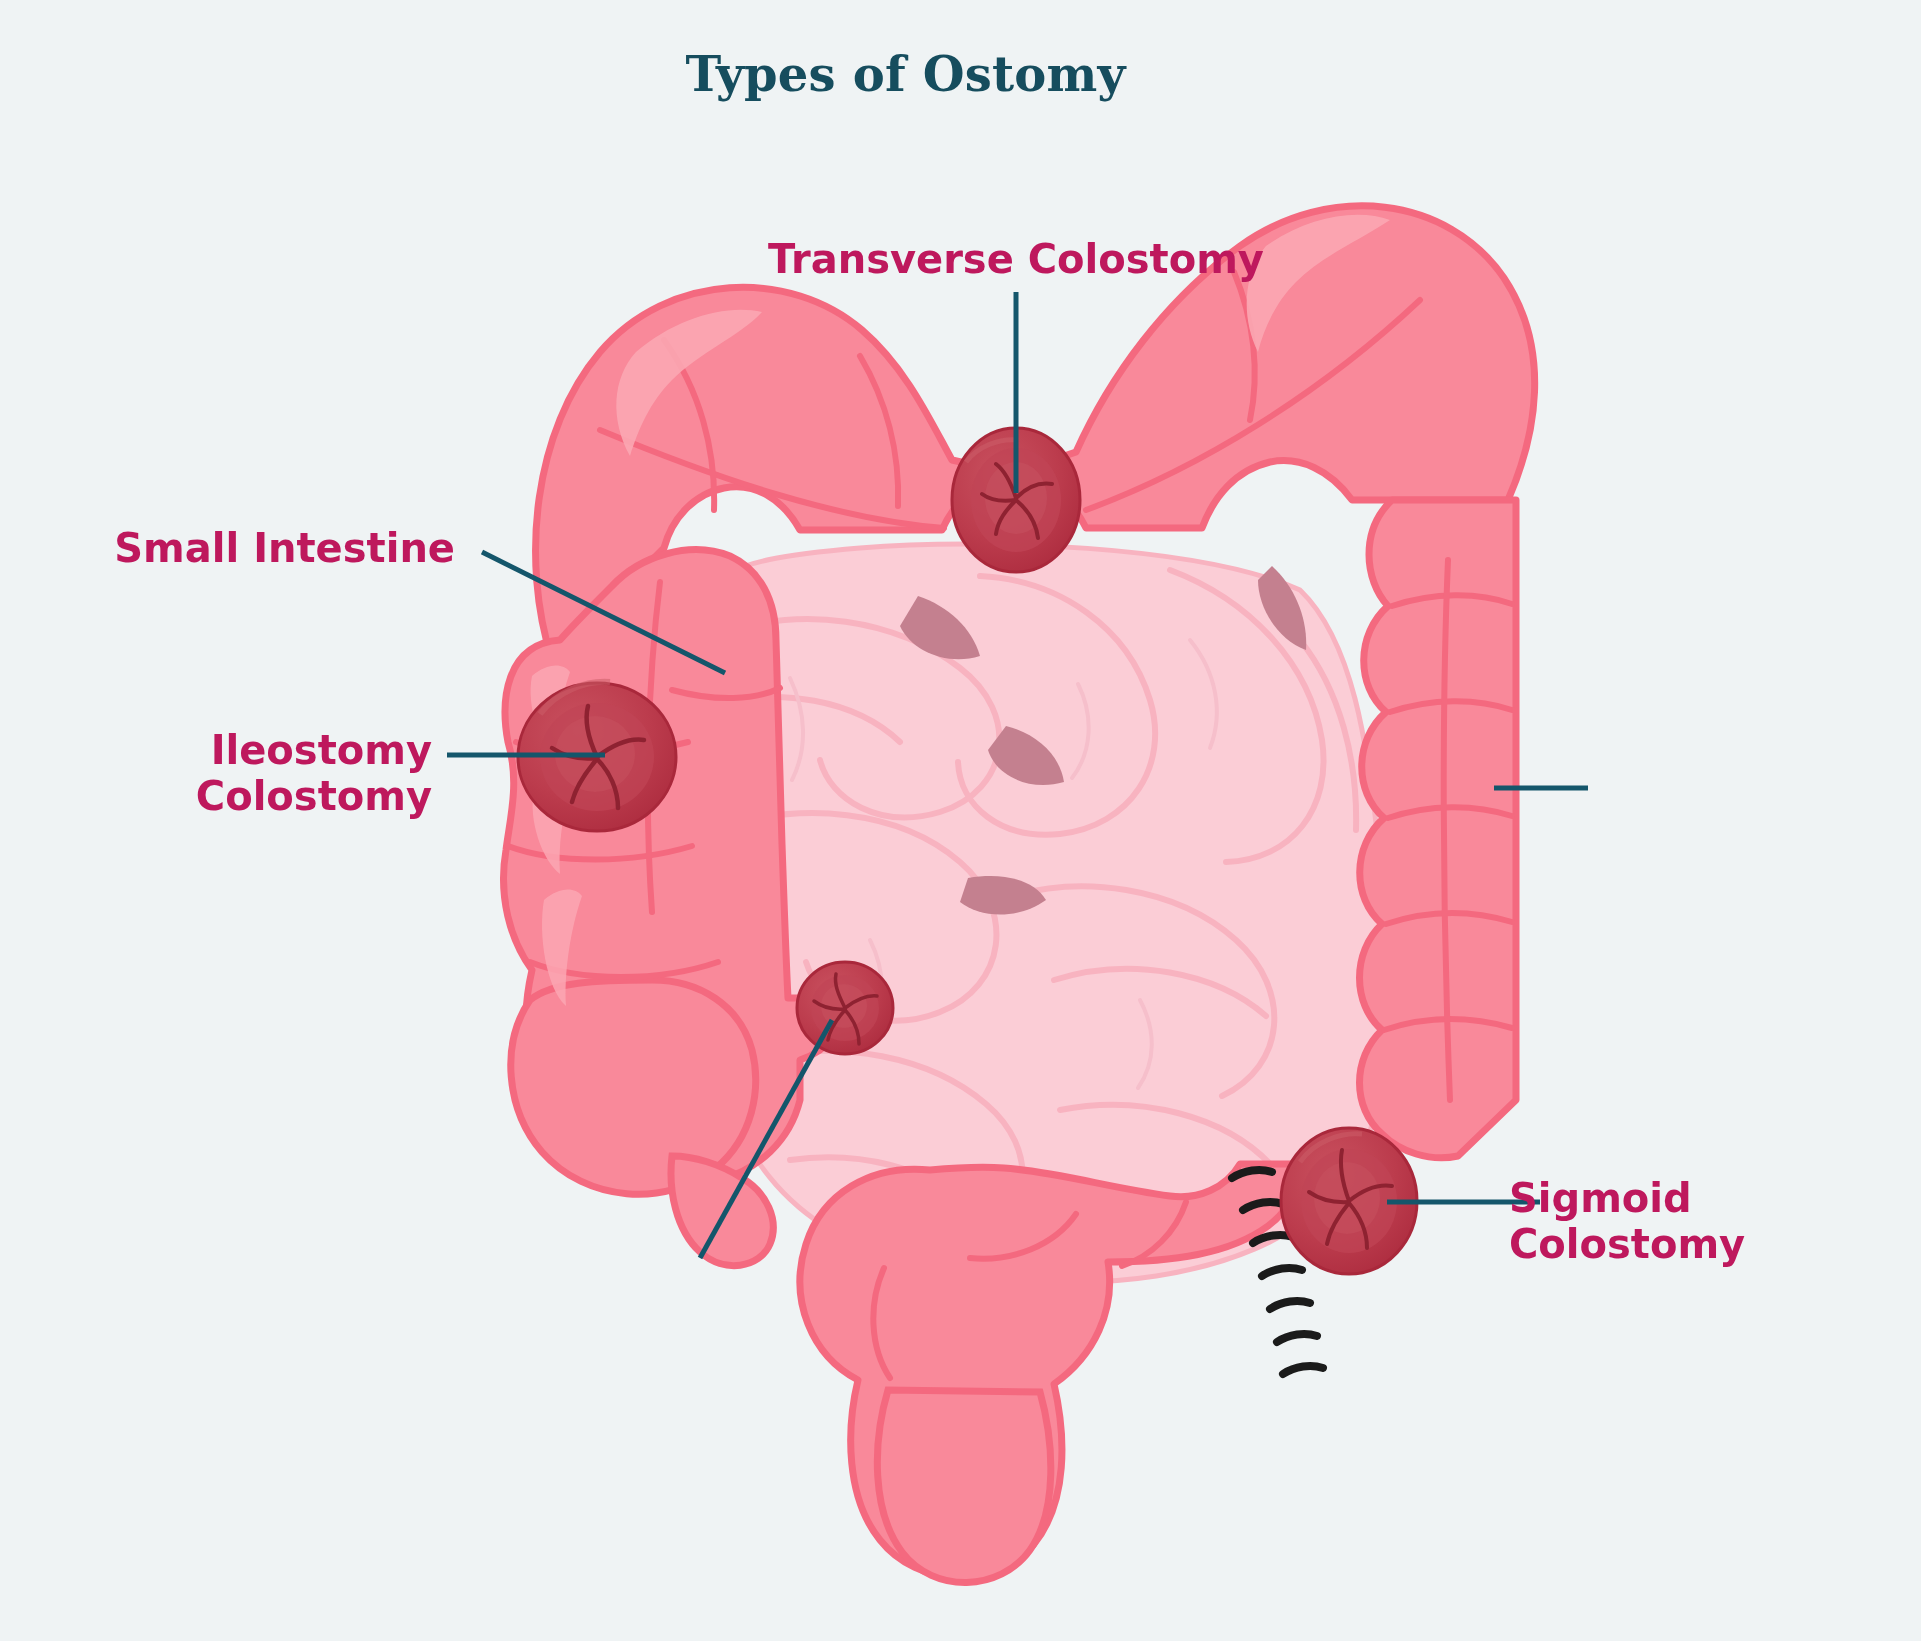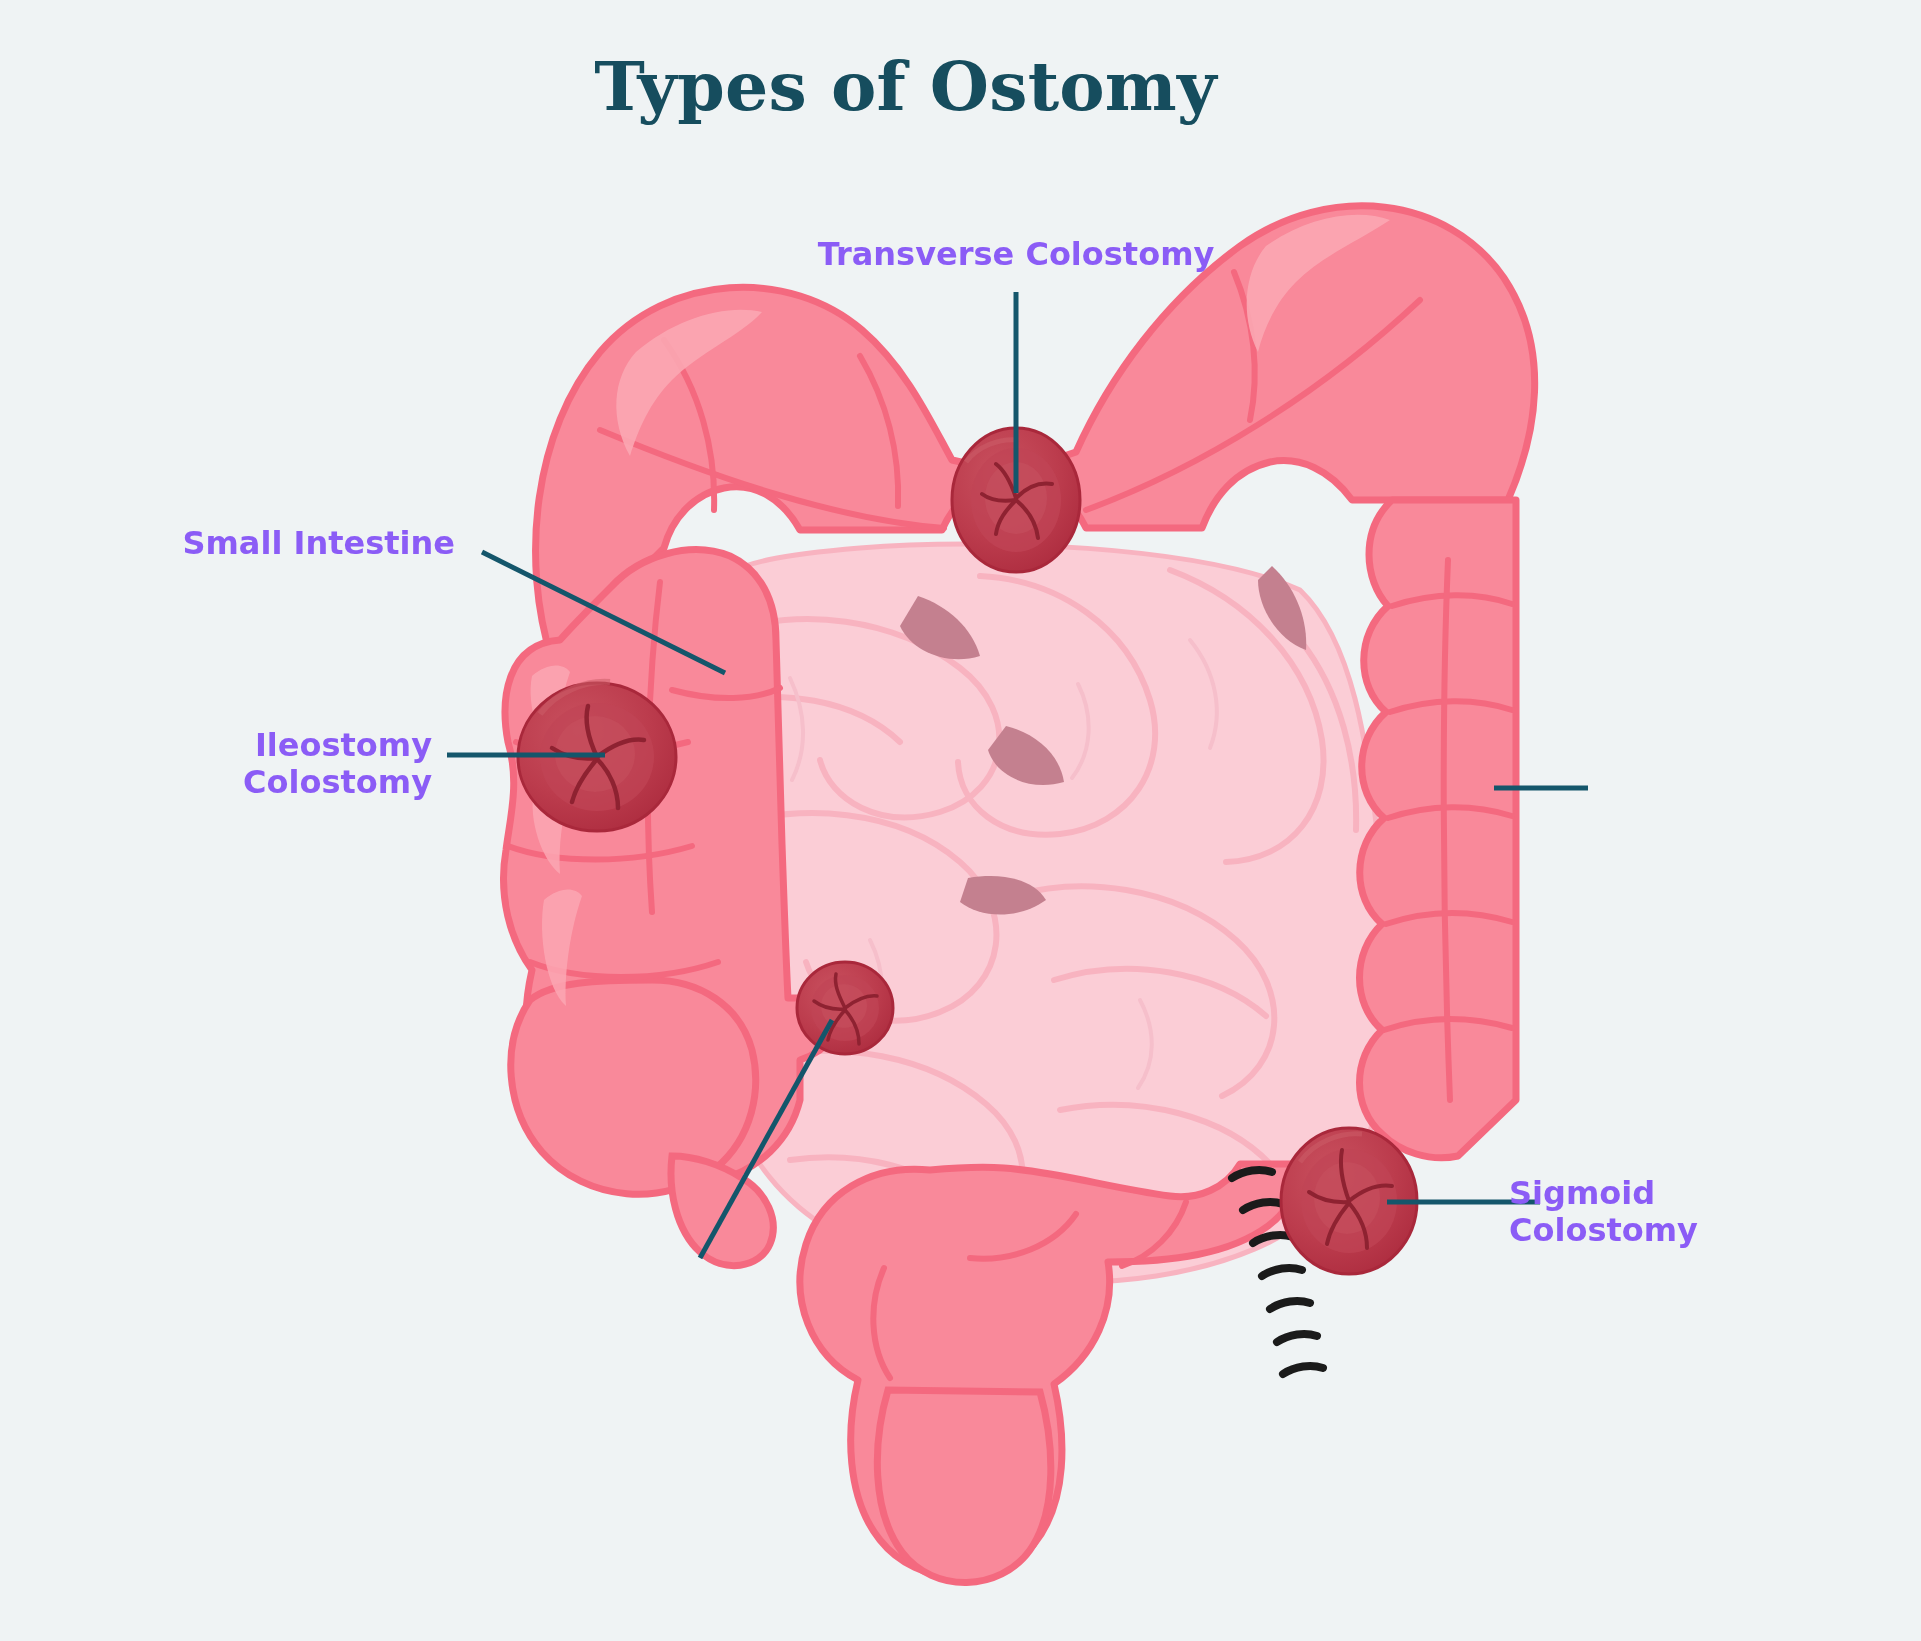--- a/index.html
+++ b/index.html
@@ -9,31 +9,31 @@
     font-family:"DejaVu Sans", sans-serif;
     overflow:hidden;
     position:relative;
   }
   #stage{position:absolute;inset:0;width:1921px;height:1641px;}
   #title{
     position:absolute;top:46px;left:0;width:1811px;
     text-align:center;
     font-family:"DejaVu Serif","Liberation Serif",serif;
     font-weight:bold;
-    font-size:68px;
+    font-size:48px;
     letter-spacing:.2px;
     color:#164d5e;
     white-space:nowrap;
   }
   .lbl{
     position:absolute;
-    color:#8b5cf6;
+    color:#be185d;
     font-family:"DejaVu Sans","Liberation Sans",sans-serif;
     font-weight:bold;
-    font-size:32px;
+    font-size:40px;
     line-height:1.16;
     white-space:pre;
   }
   .lbl.r{text-align:right;}
   .lbl.l{text-align:left;}
   .lbl.c{text-align:center;}
   svg{display:block;position:absolute;top:0;left:0;}
 </style>
 </head>
 <body style="background: rgb(239, 243, 244);">

